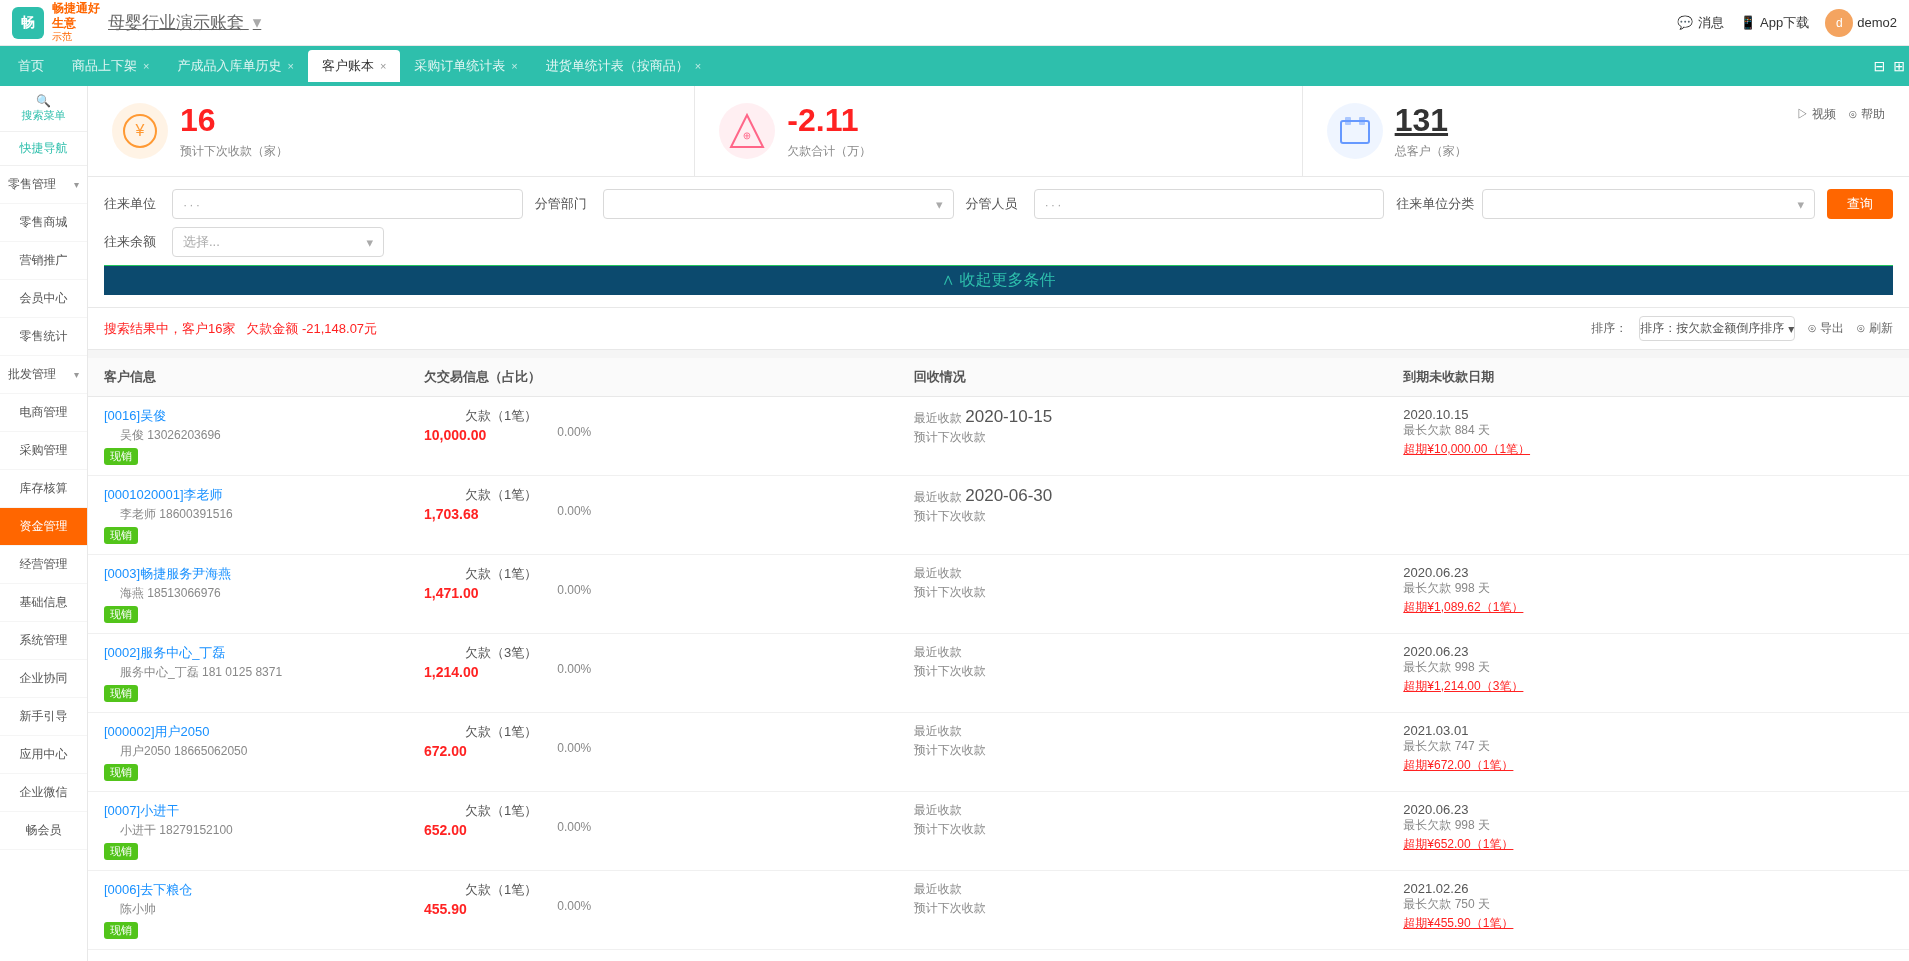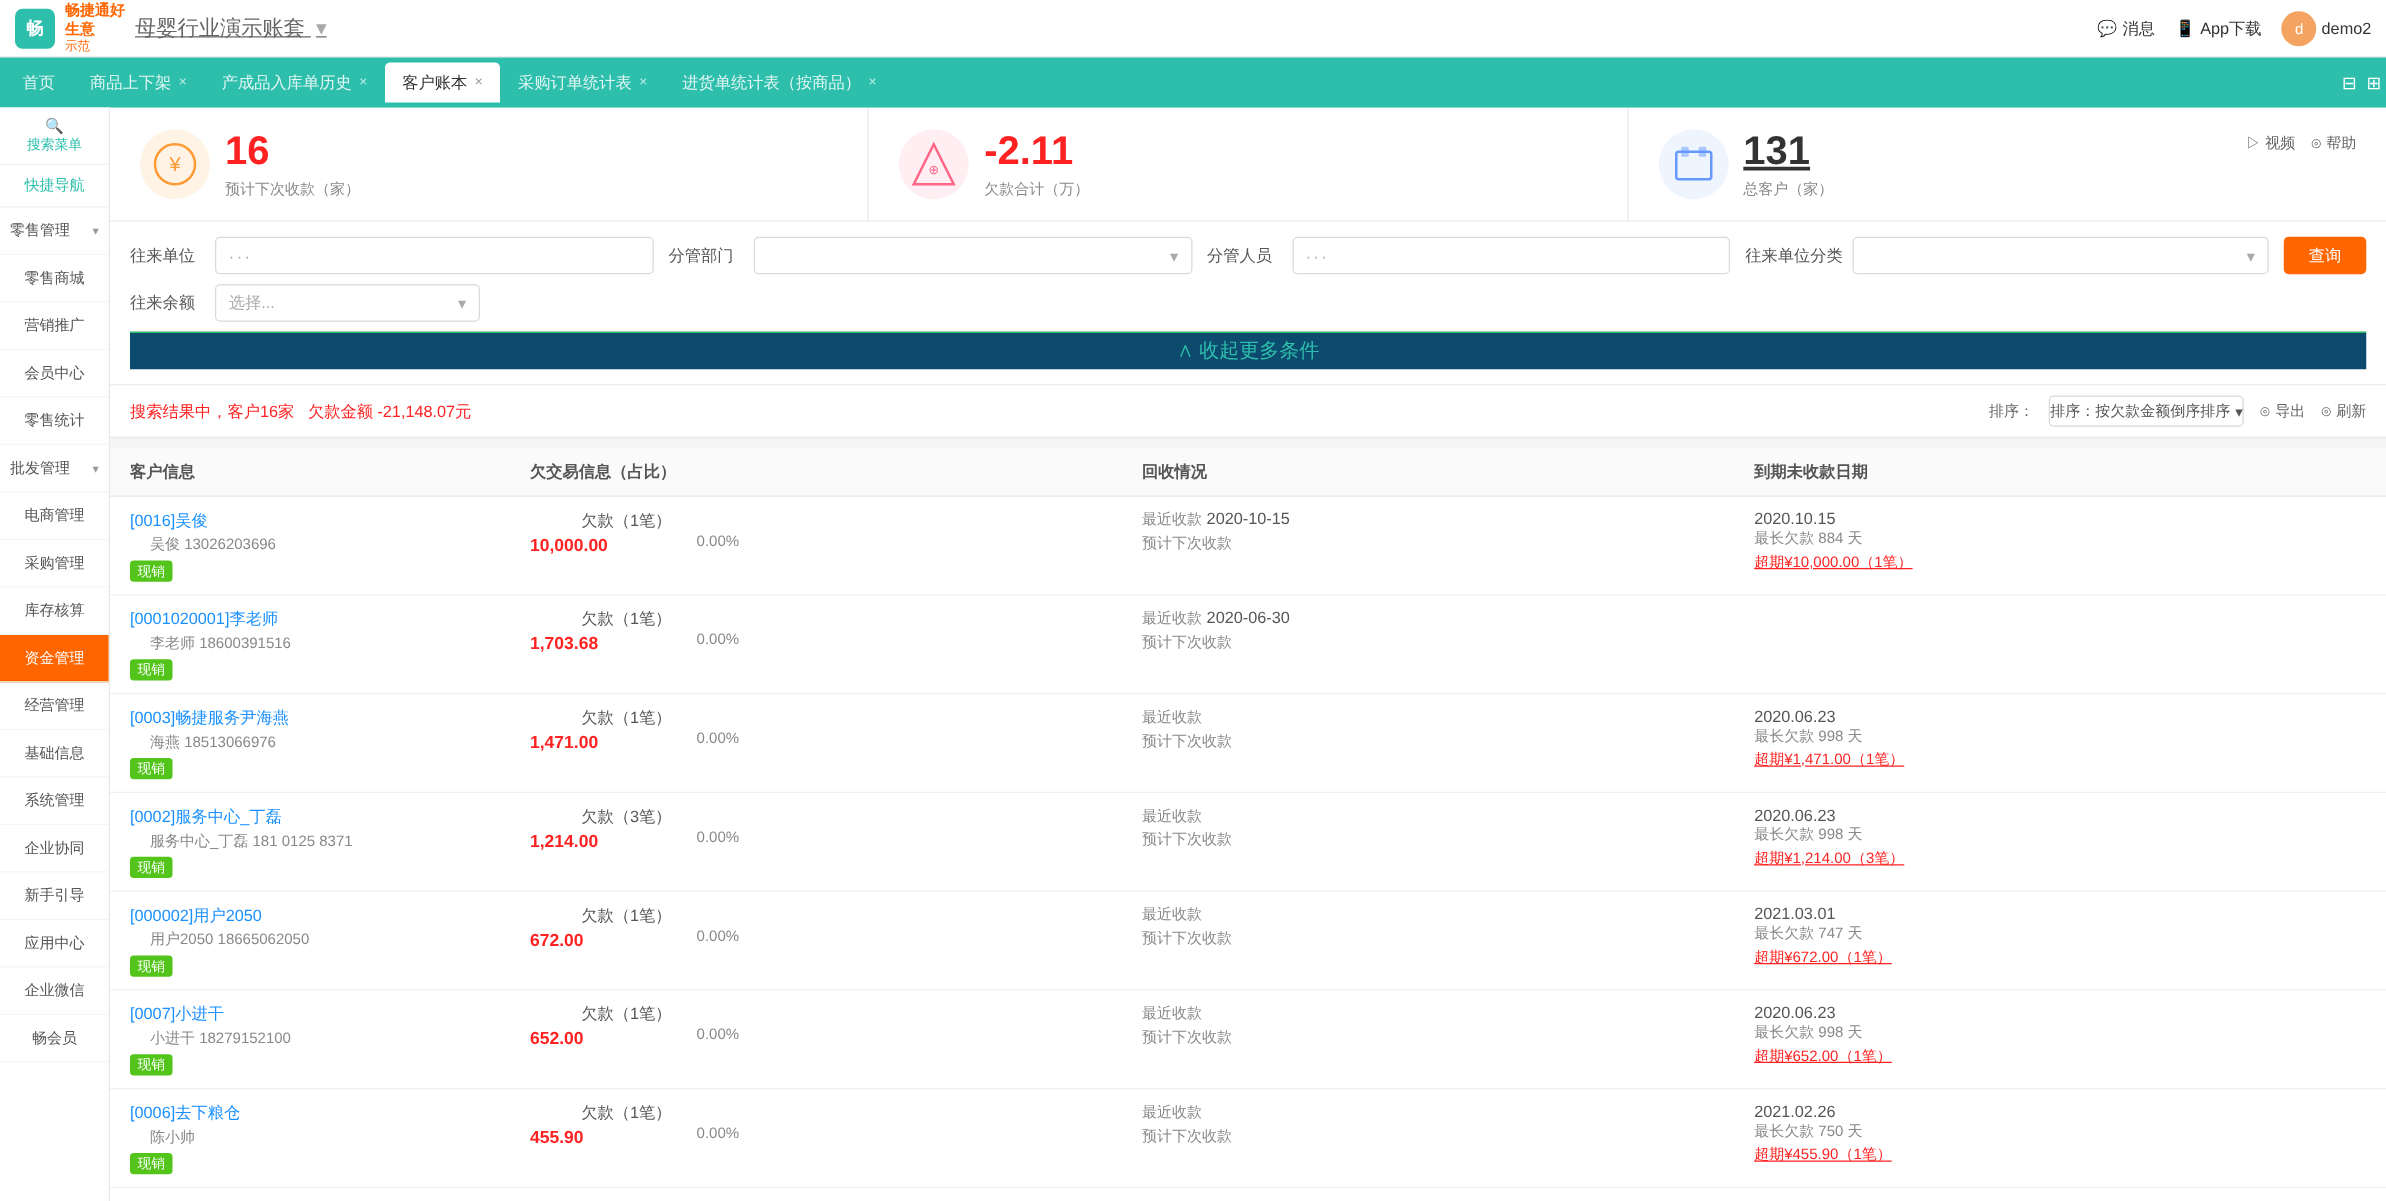--- a/index.html
+++ b/index.html
@@ -73,21 +73,21 @@
     .table-container { background: #fff; margin: 8px 0 0 0; }
     .table-header { display: grid; grid-template-columns: 320px 1fr 1fr 1fr; padding: 10px 16px; background: #fafafa; border-bottom: 1px solid #e8e8e8; font-size: 13px; font-weight: bold; color: #555; }
     .table-row { display: grid; grid-template-columns: 320px 1fr 1fr 1fr; padding: 10px 16px; border-bottom: 1px solid #f0f0f0; align-items: start; }
     .cell { font-size: 13px; }
     .customer-name { color: #1890ff; font-size: 13px; cursor: pointer; }
     .customer-info { color: #888; font-size: 12px; margin-top: 2px; margin-left: 16px; }
     .tag { display: inline-block; background: #52c41a; color: #fff; border-radius: 3px; padding: 1px 6px; font-size: 11px; margin-top: 4px; }
     .debt-count { color: #555; font-size: 13px; margin-left: 41px; }
     .debt-amount { color: #ff2222; font-size: 14px; font-weight: bold; margin-top: 2px; }
     .recovery-label { color: #888; font-size: 12px; }
-    .recovery-date { color: #555; font-size: 13px; }
+    .recovery-date { color: #555; font-size: 17px; }
     .recovery-next { color: #888; font-size: 12px; margin-top: 2px; }
     .due-date { color: #555; font-size: 13px; }
     .due-overdue { color: #ff2222; font-size: 12px; margin-top: 2px; cursor: pointer; }
     .due-overdue-link { color: #ff2222; text-decoration: underline; cursor: pointer; }
     .due-days { color: #888; font-size: 12px; }
     .debt-cell { display: flex; align-items: flex-start; gap: 20px; }
     .debt-main { }
     .debt-ratio-col { margin-top: 18px; color: #888; font-size: 12px; }
   </style>
 </head>
@@ -406,21 +406,21 @@
             <div class="debt-ratio-col">0.00%</div>
           </div>
         </div>
         <div class="cell">
           <div><span class="recovery-label">最近收款</span></div>
           <div class="recovery-next">预计下次收款</div>
         </div>
         <div class="cell">
           <div class="due-date">2020.06.23</div>
           <div class="due-days">最长欠款 998 天</div>
-          <div class="due-overdue"><span class="due-overdue-link">超期¥1,471.00（1笔）</span></div>
+          <div class="due-overdue"><span class="due-overdue-link">超期¥1,089.62（1笔）</span></div>
         </div>
       </div>
 
       <div class="table-row">
         <div class="cell">
           <div class="customer-name">[0002]服务中心_丁磊</div>
           <div class="customer-info">服务中心_丁磊 181 0125 8371</div>
           <span class="tag">现销</span>
         </div>
         <div class="cell">

